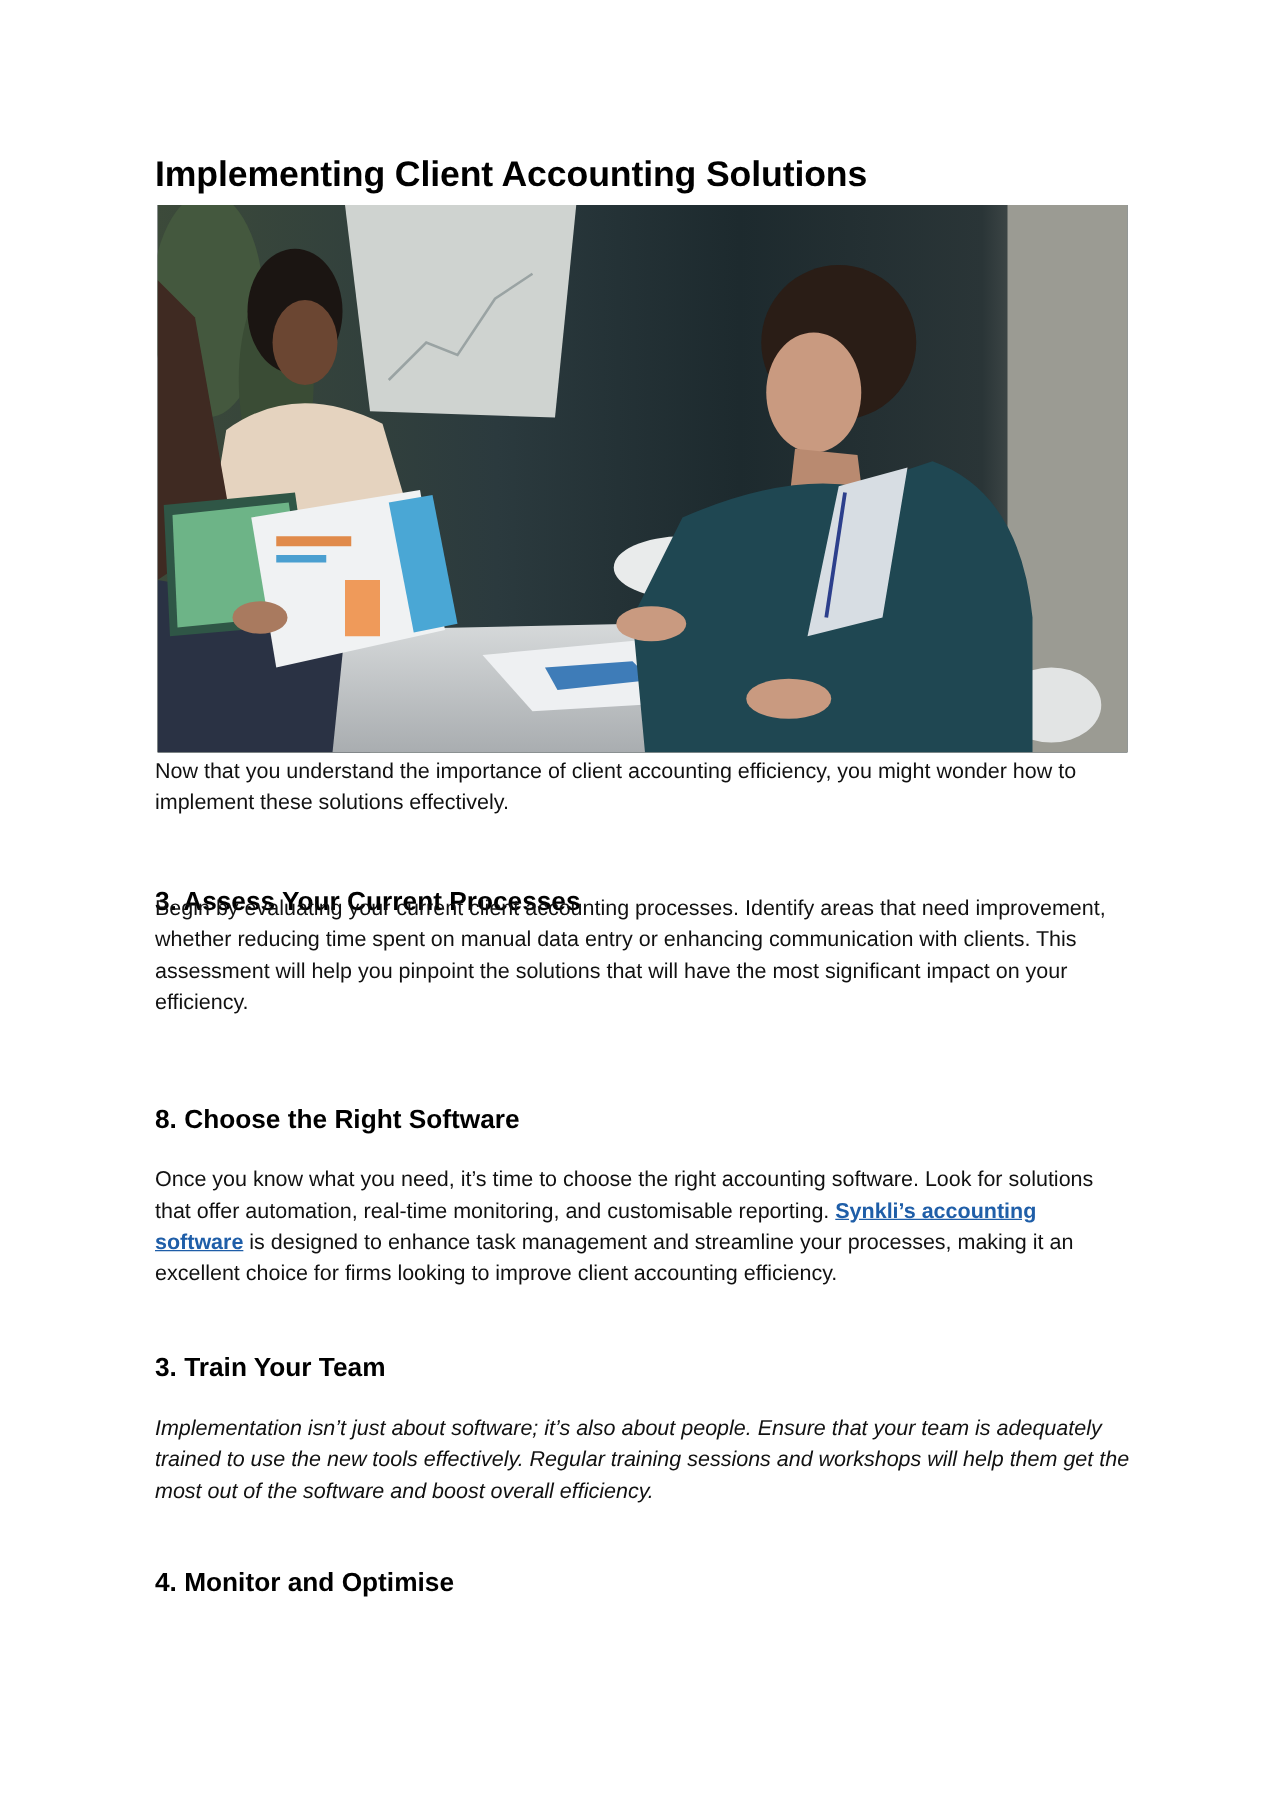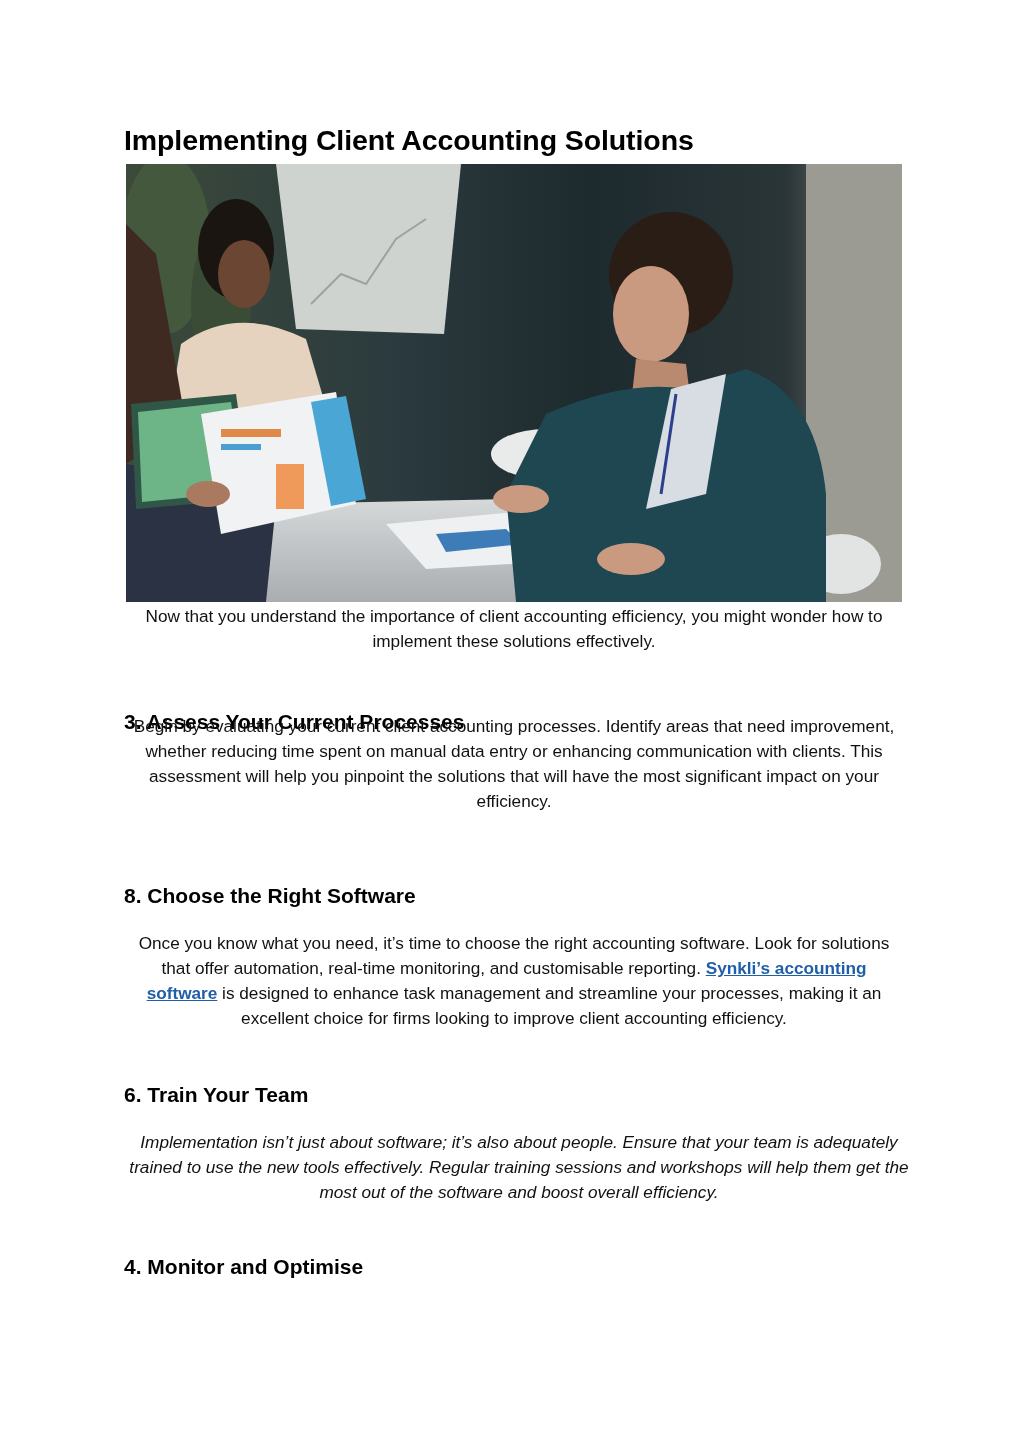--- a/index.html
+++ b/index.html
@@ -1,18 +1,18 @@
 <!DOCTYPE html>
 <html><head>
   <meta charset="utf-8">
   <style>
     * { margin: 0; padding: 0; box-sizing: border-box; }
     html, body { width: 1024px; height: 1446px; background: #ffffff; }
     body { position: relative; font-family: "Liberation Sans", sans-serif; color: #000; overflow: hidden; }
-    .page { position: absolute; left: 0; top: 0; width: 984px; height: 1446px; background: #fff; text-align: center; }
+    .page { position: absolute; left: 0; top: 0; width: 984px; height: 1446px; background: #fff; }
     .title {
       position: absolute; left: 124px; top: 122px;
       font-size: 28.5px; font-weight: bold; line-height: 36px; letter-spacing: -0.1px;
       color: #000;
     }
     .photo {
       position: absolute; left: 126px; top: 164px; width: 776px; height: 438px;
       overflow: hidden; background: #2a3436;
     }
     .photo svg { display: block; width: 776px; height: 438px; }
@@ -97,18 +97,18 @@
   </div>
 
   <p class="para" style="top:604px;">Now that you understand the importance of client accounting efficiency, you might wonder how to implement these solutions effectively.</p>
 
   <h2 class="h2" style="top:708px;">3. Assess Your Current Processes</h2>
   <p class="para" style="top:714px;">Begin by evaluating your current client accounting processes. Identify areas that need improvement, whether reducing time spent on manual data entry or enhancing communication with clients. This assessment will help you pinpoint the solutions that will have the most significant impact on your efficiency.</p>
 
   <h2 class="h2" style="top:882px;">8. Choose the Right Software</h2>
   <p class="para" style="top:931px;"><span>Once you know what you need, it’s time to choose the right accounting software. Look for solutions that offer automation, real-time monitoring, and customisable reporting. </span><a class="link" href="#">Synkli’s accounting software</a><span> is designed to enhance task management and streamline your processes, making it an excellent choice for firms looking to improve client accounting efficiency.</span></p>
 
-  <h2 class="h2" style="top:1081px;">6. Train Your Team</h2>
+  <h2 class="h2" style="top:1081px;">3. Train Your Team</h2>
   <p class="para" style="top:1130px; width:790px;font-style:italic;">Implementation isn’t just about software; it’s also about people. Ensure that your team is adequately trained to use the new tools effectively. Regular training sessions and workshops will help them get the most out of the software and boost overall efficiency.</p>
 
   <h2 class="h2" style="top:1230px;margin-top:23px;">4. Monitor and Optimise</h2>
 
 </div>
 
 </body></html>

